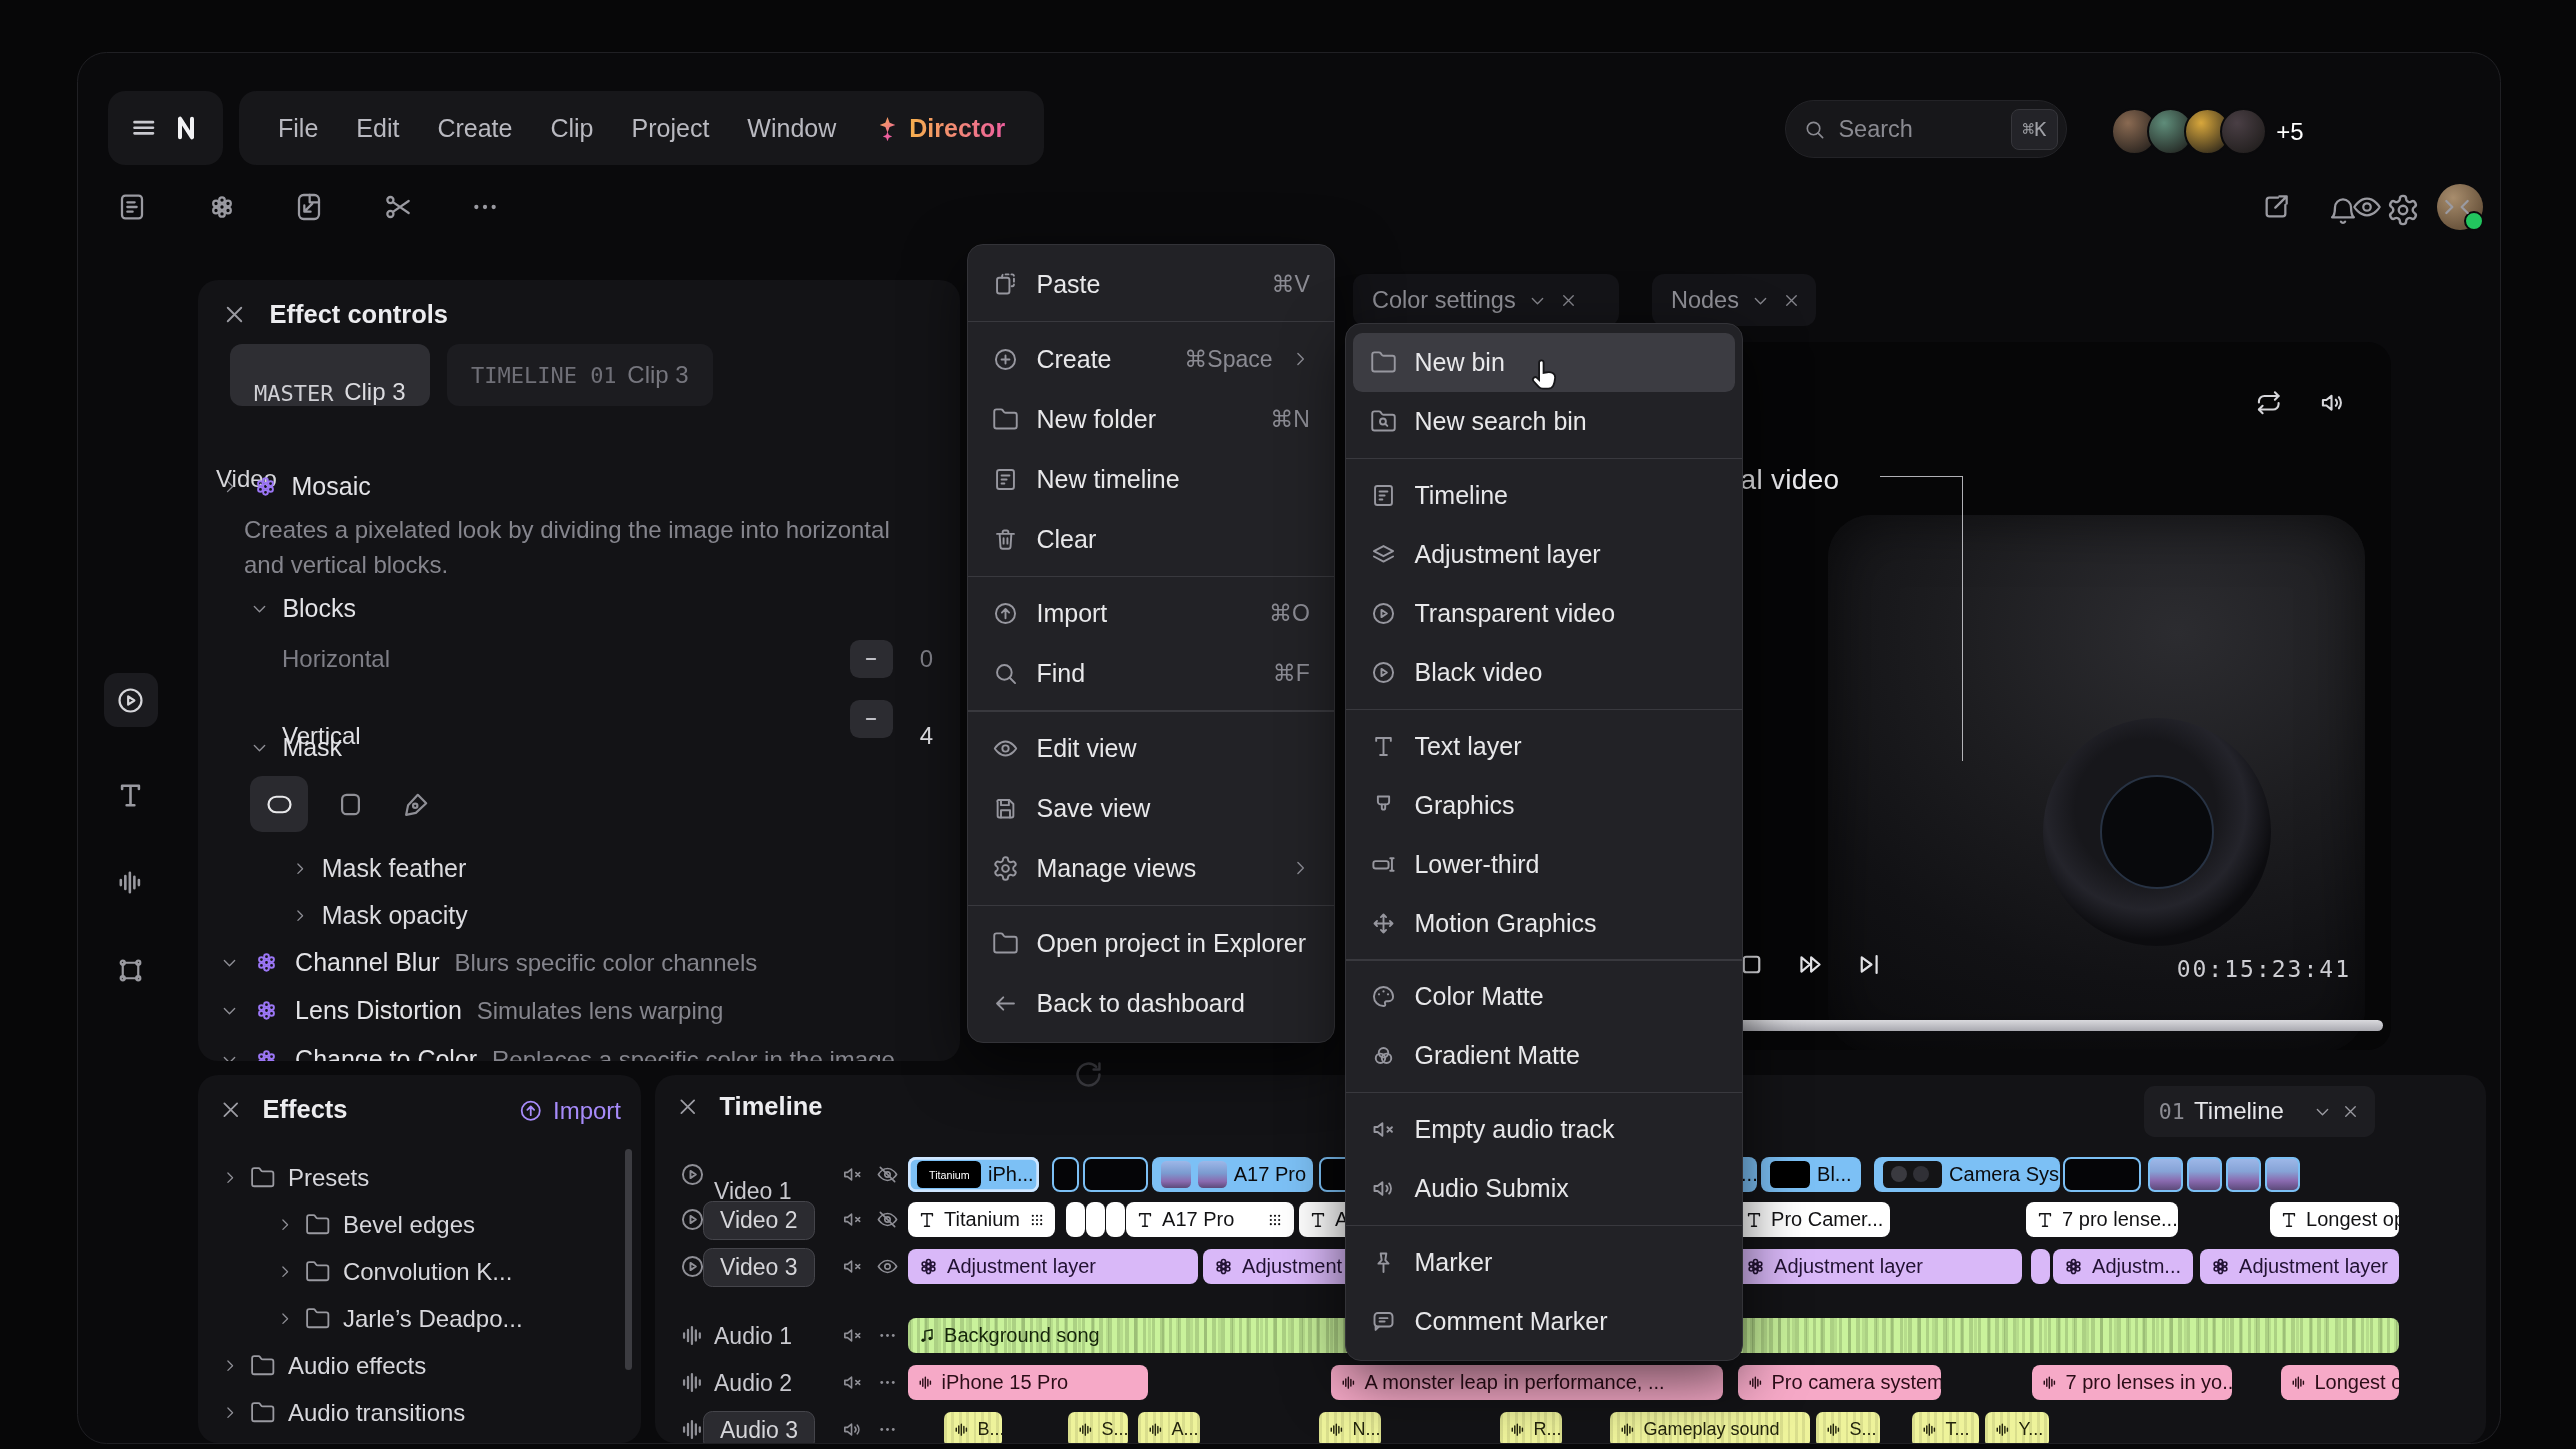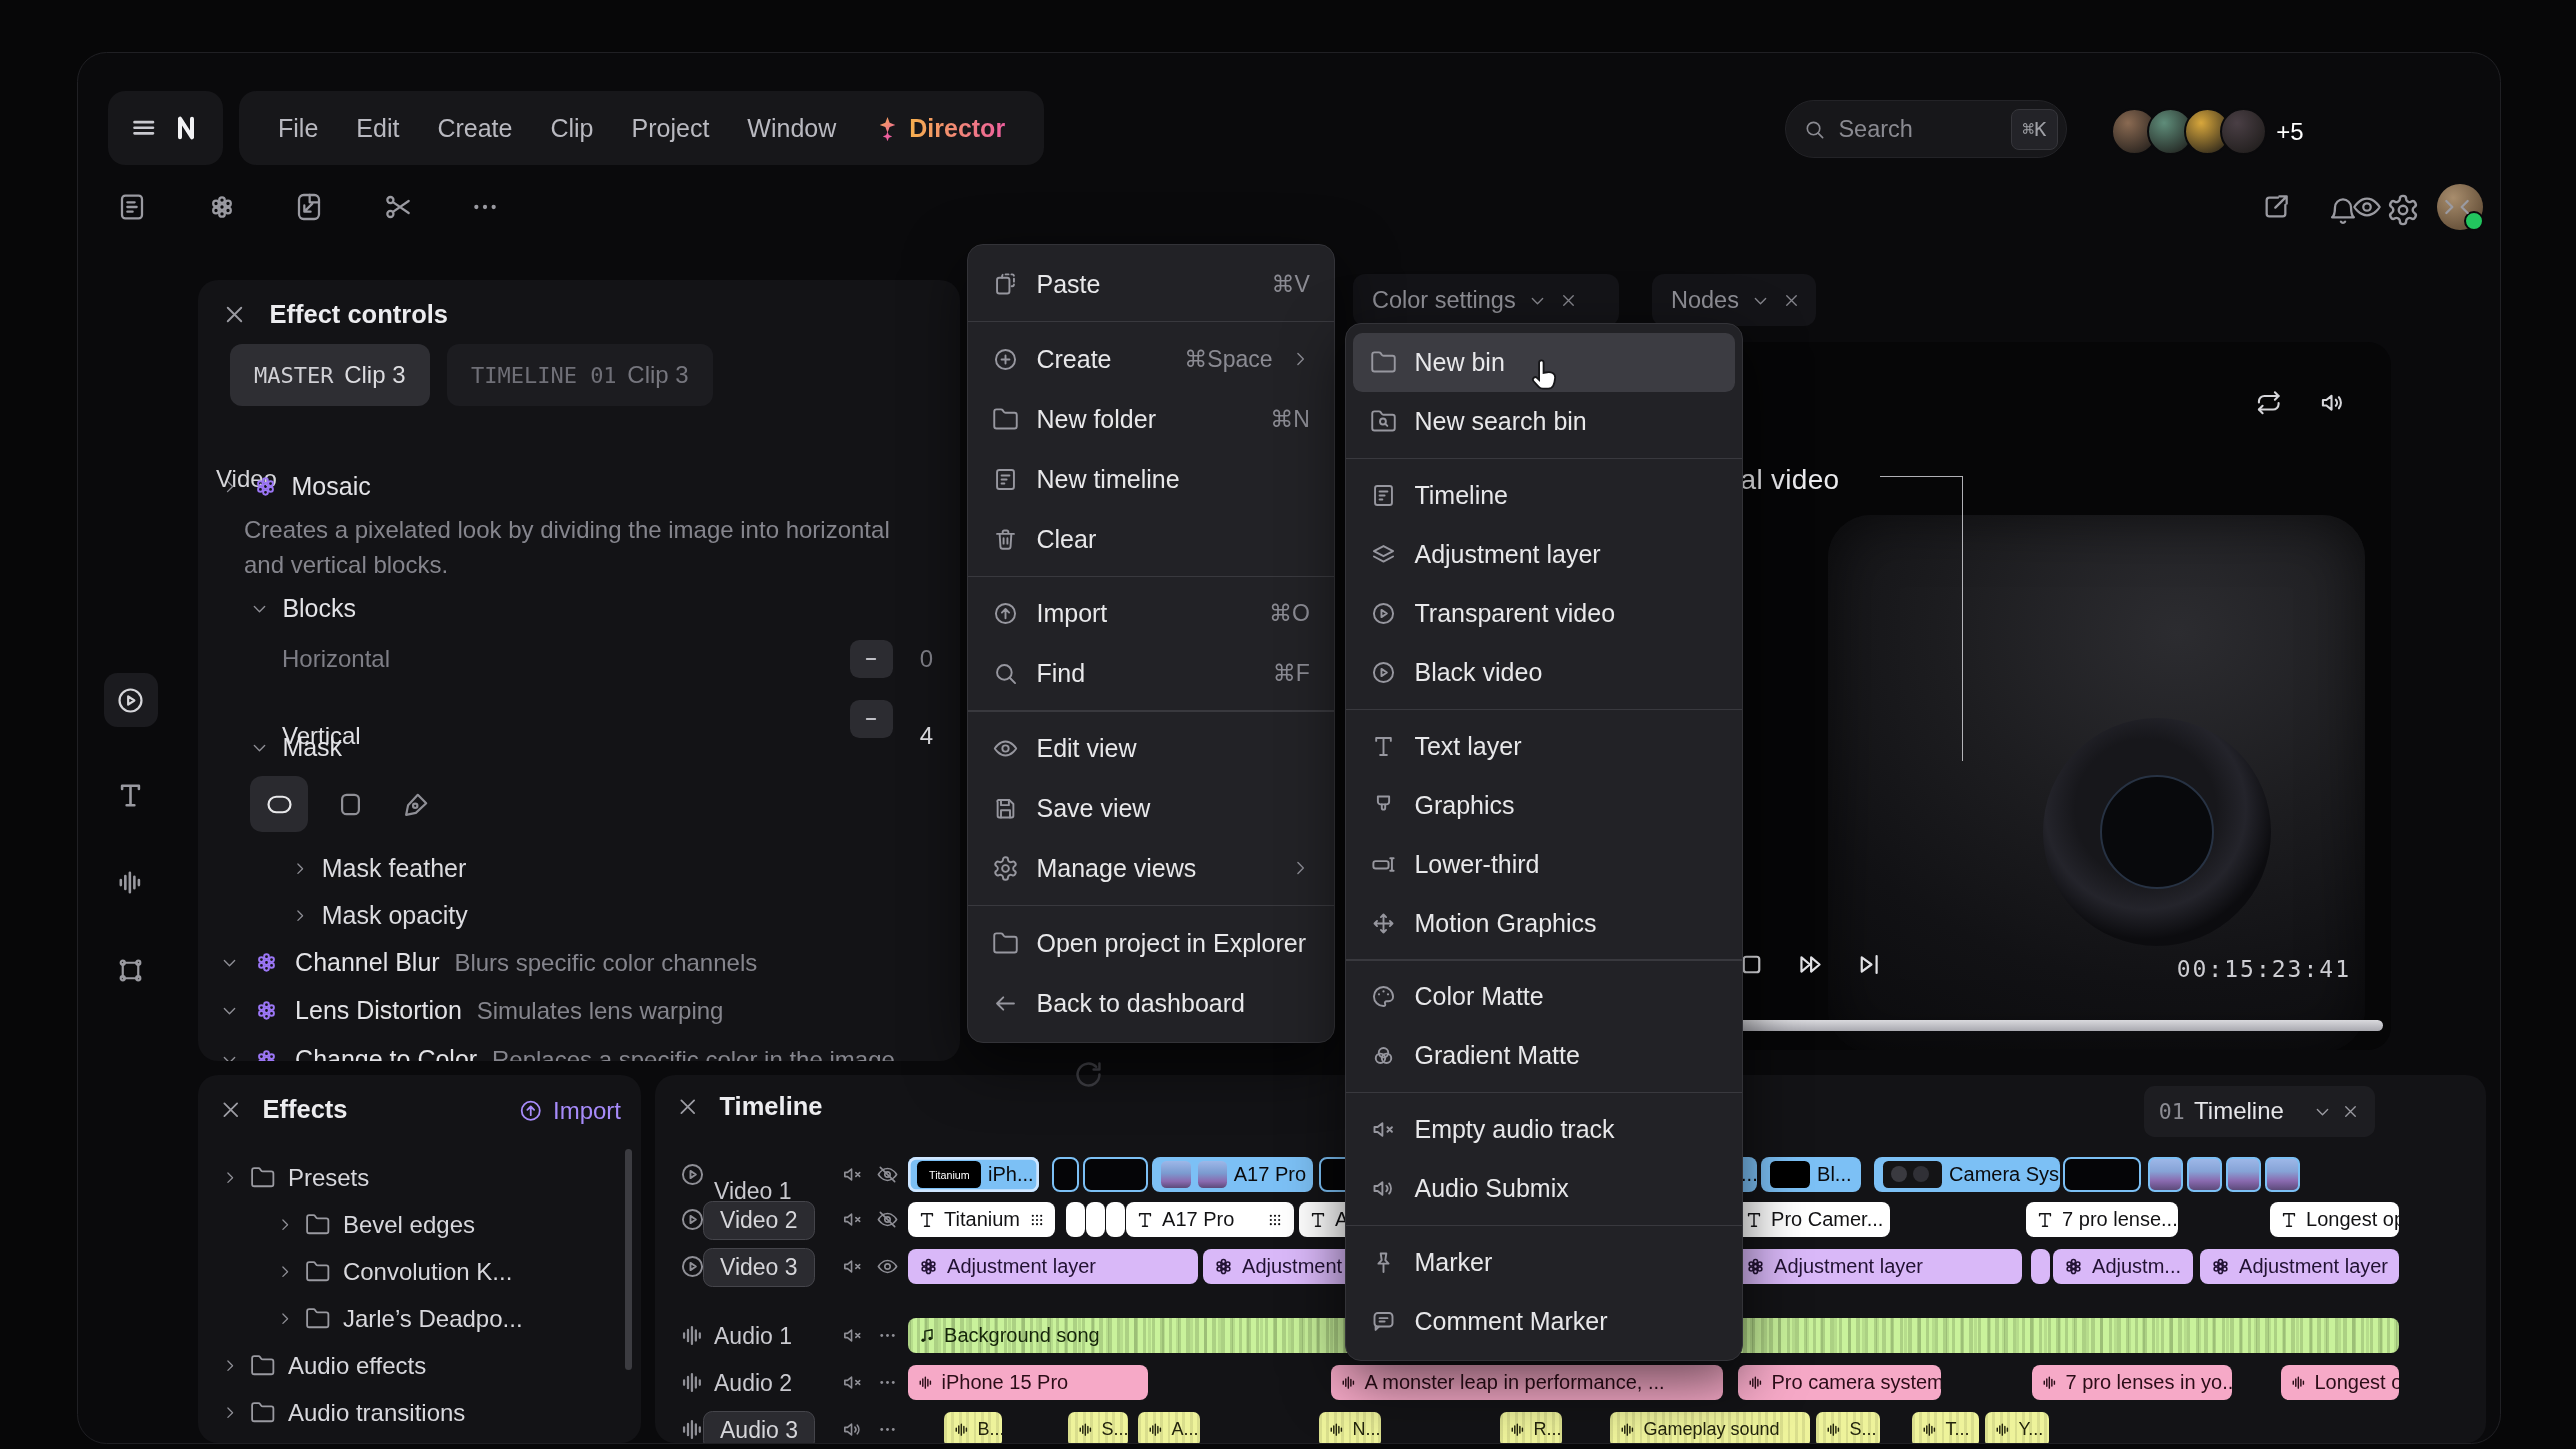--- a/index.html
+++ b/index.html
@@ -44,21 +44,21 @@
   #tl{left:577px;top:1022px;width:1831px;height:368px;}
   #viewer{left:1636px;top:289px;width:677px;height:708px;background:#060607;border-radius:23px;overflow:hidden;}
   .vtab{top:221px;height:52px;background:#141418;border-radius:12px;display:flex;align-items:center;
     gap:12px;padding:0 19px;box-sizing:border-box;}
   .vtab .lbl{font-size:23.5px;color:#8f8f96;}
   .vtab .ic{width:19px;height:19px;color:#85858c;}
   .row{position:absolute;display:flex;align-items:center;}
   .ttl{font-size:25.5px;color:#ececef;font-weight:600;}
   
   .cliptab{height:62px;border-radius:12px;display:flex;align-items:center;gap:10.7px;padding:0 24px;}
-  .cliptab.on{background:#2e2e33;}
+  .cliptab.on{background:#2e2e33;align-items:flex-end;}
   .cliptab.off{background:#1c1c20;}
   .cliptab .badge{font-size:22px;}
   .cliptab.on .badge{color:#cfcfd4;}  .cliptab.on .lb{color:#dcdce0;}
   .cliptab.off .badge{color:#6f6f77;} .cliptab.off .lb{color:#76767e;}
   .cliptab .lb{font-size:24px;}
   .fxname{font-size:25px;color:#e3e3e7;font-weight:500;}
   .fxdesc{font-size:24px;color:#85858d;}
   .dimlbl{font-size:24px;color:#7e7e86;}
   .brightlbl{font-size:24px;color:#e0e0e4;margin-top:35px;}
   .chipminus{width:43px;height:38px;border-radius:9.4px;background:#2c2c31;display:flex;align-items:center;justify-content:center;color:#c0c0c6;}

